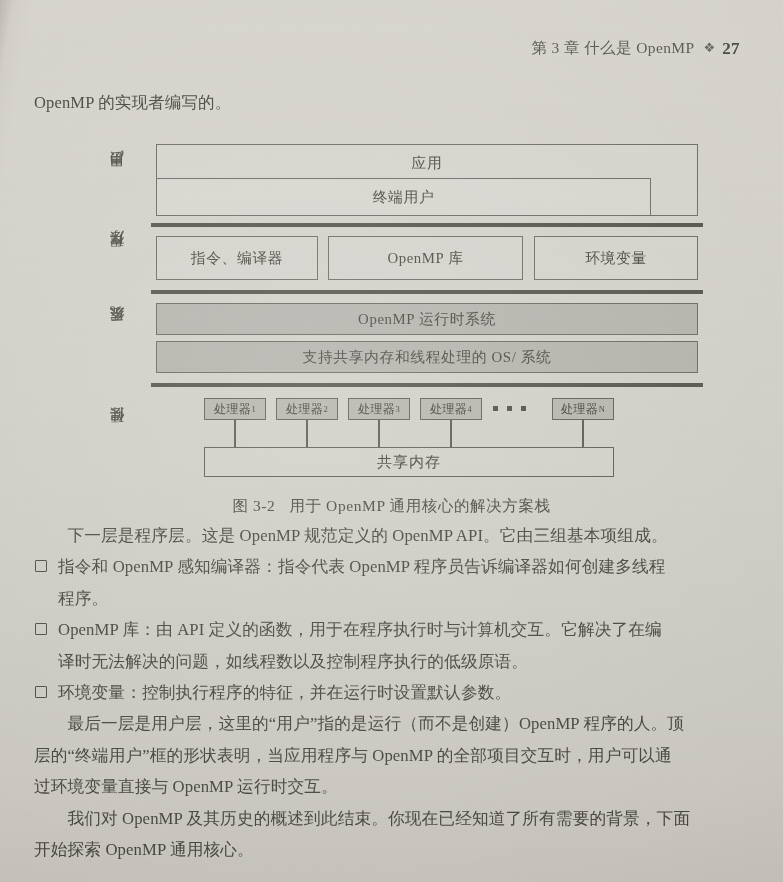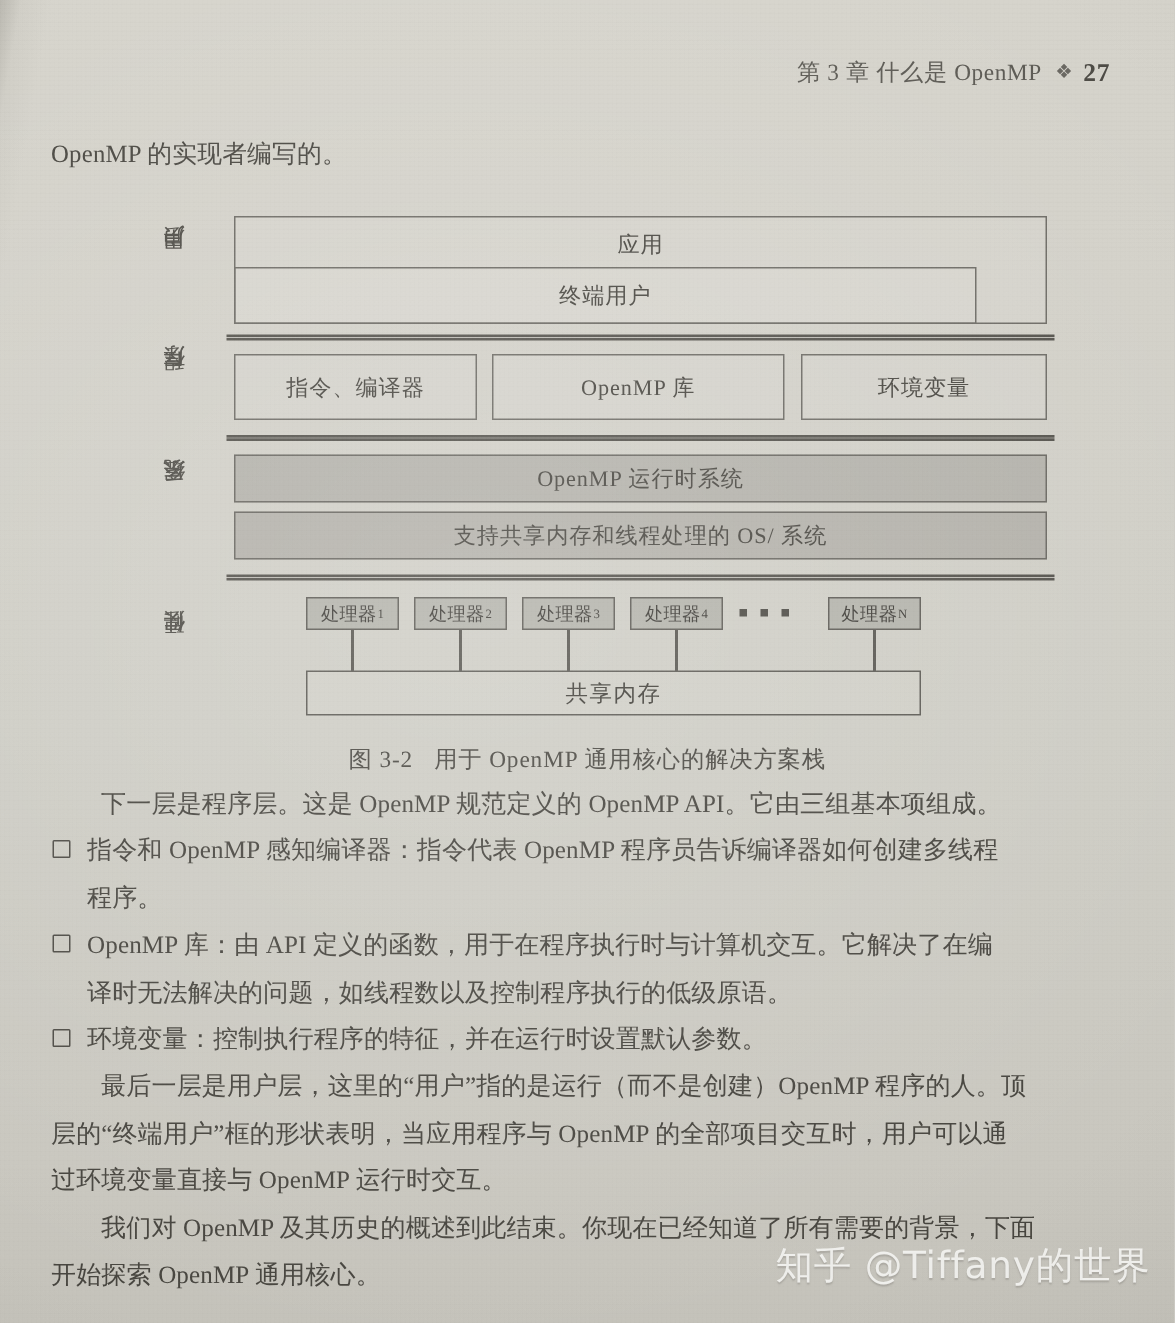--- a/index.html
+++ b/index.html
@@ -352,14 +352,13 @@
 
     <p>
       <span class="nowrapline indent">我们对 OpenMP 及其历史的概述到此结束。你现在已经知道了所有需要的背景，下面</span>
       <span class="nowrapline">开始探索 OpenMP 通用核心。</span>
     </p>
   </div>
 
   <div id="vignette"></div>
   <div id="grain"></div>
 
-  <div id="watermark">知乎 @Tiffany的世界</div>
 </div>
 
 </body></html>

